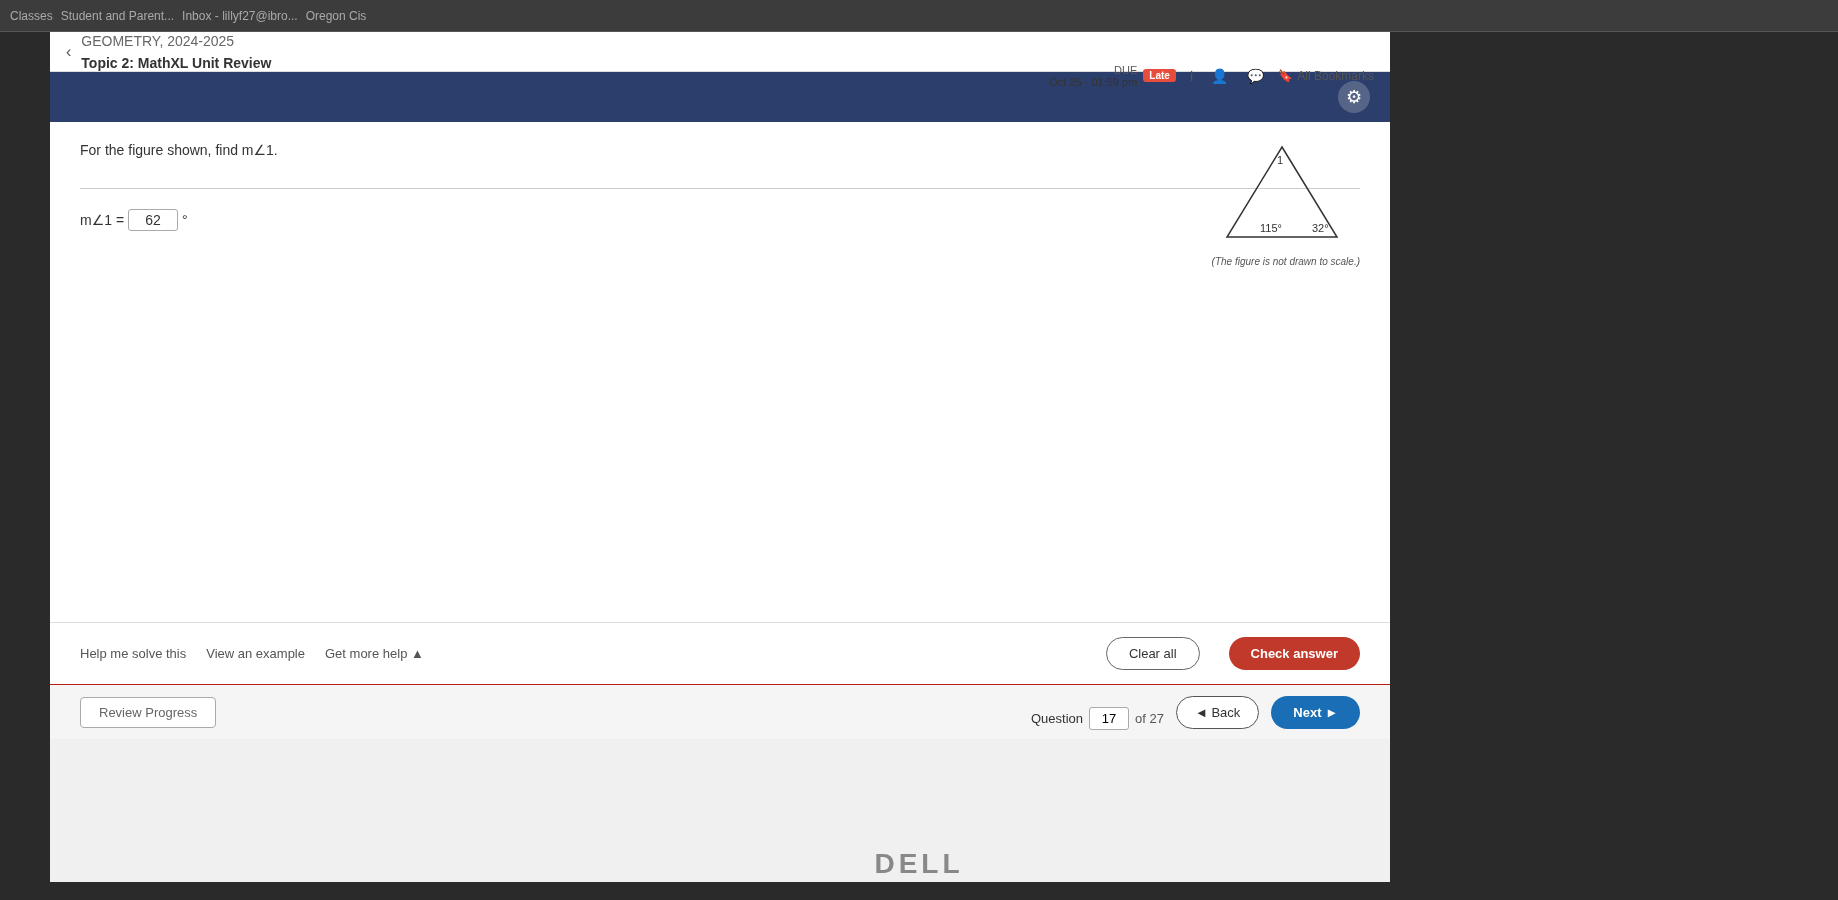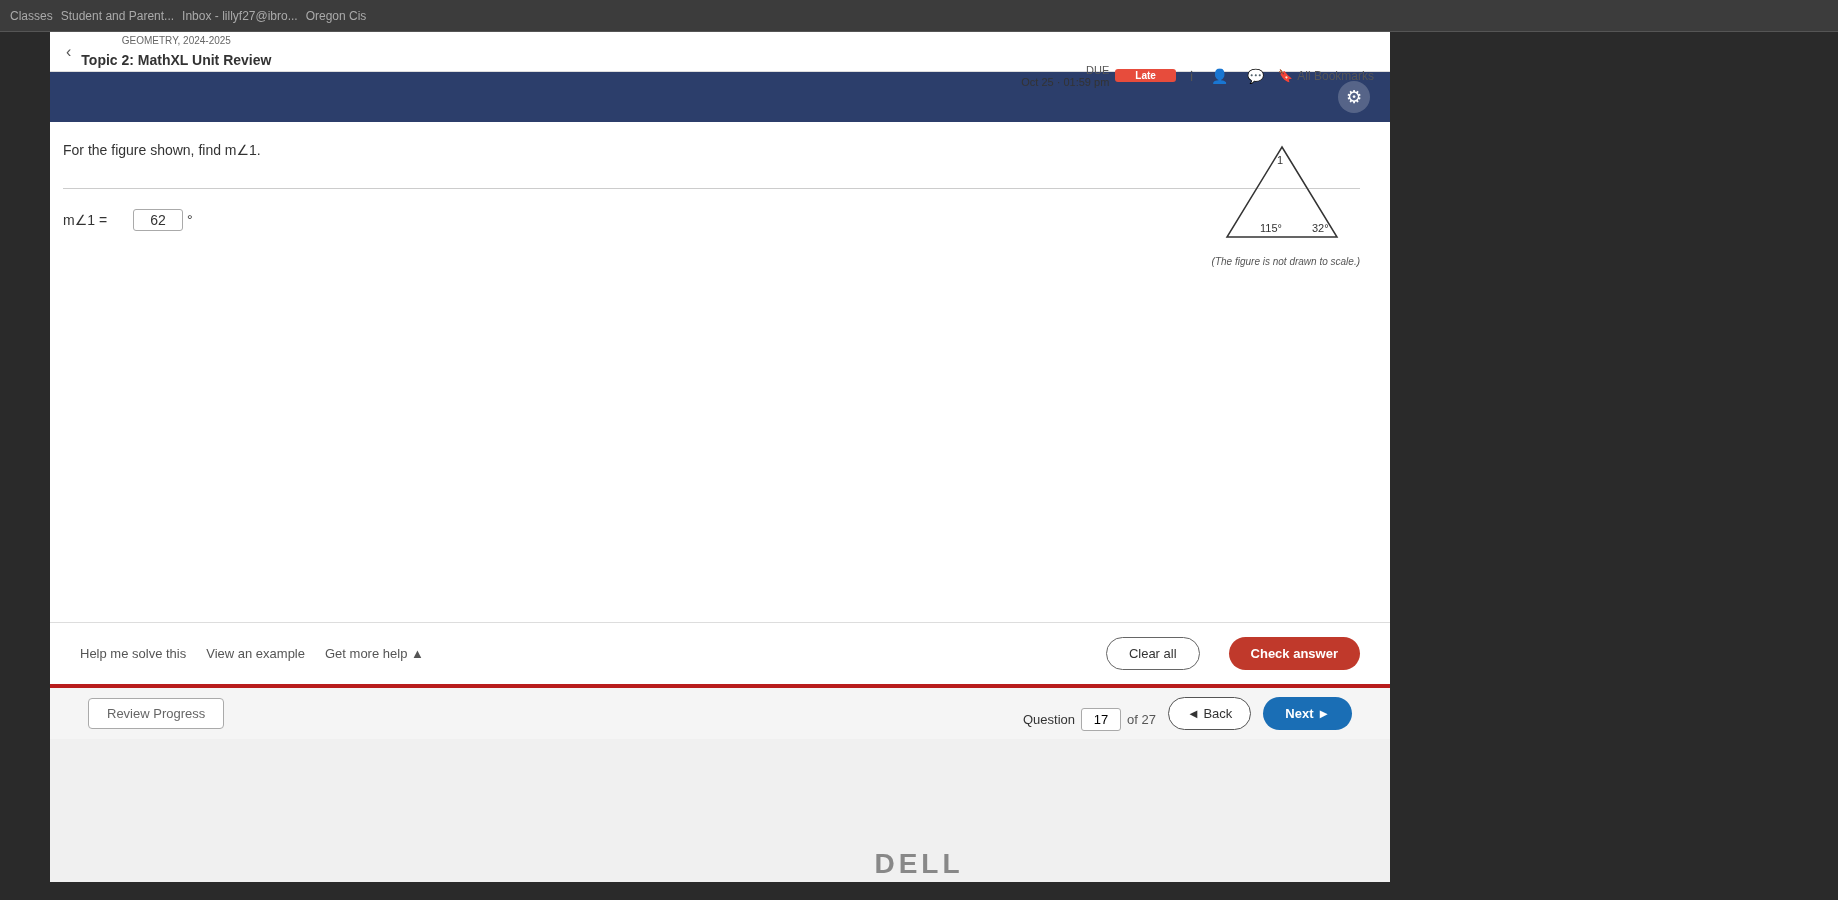--- a/index.html
+++ b/index.html
@@ -42,24 +42,23 @@
       align-items: center;
       justify-content: space-between;
       border-bottom: 1px solid #ddd;
       height: 40px;
     }
     .breadcrumb-area {
       display: flex;
       flex-direction: column;
     }
     .course-label {
-      font-size: 10px;
+      font-size: 14px;
       color: #666;
       text-transform: uppercase;
-      text-align: center;
     }
     .topic-label {
       font-size: 14px;
       color: #333;
       font-weight: 600;
       margin-top: 6px;
     }
     .back-arrow {
       color: #555;
       font-size: 16px;
@@ -80,21 +79,21 @@
     }
     .due-date {
       font-size: 11px;
       color: #333;
       font-weight: 500;
     }
     .late-badge {
       background: #e74c3c;
       color: #fff;
       font-size: 10px;
-      padding: 1px 20px;
+      padding: 1px 6px;
       border-radius: 3px;
       font-weight: bold;
     }
     .icon-btn {
       color: #555;
       font-size: 14px;
       cursor: pointer;
       padding: 2px 4px;
     }
 
@@ -117,21 +116,21 @@
       height: 32px;
       display: flex;
       align-items: center;
       justify-content: center;
     }
 
     
     .question-area {
       background: #fff;
       margin: 0;
-      padding: 20px 30px 20px 13px;
+      padding: 20px 30px 20px 30px;
       min-height: 500px;
       position: relative;
     }
     .question-text {
       font-size: 14px;
       color: #333;
       margin-bottom: 30px;
     }
 
     
@@ -167,21 +166,20 @@
     }
     .answer-input {
       width: 50px;
       border: 1px solid #aaa;
       border-radius: 3px;
       padding: 2px 6px;
       font-size: 14px;
       text-align: center;
       outline: none;
       color: #333;
-      margin-left: 22px;
     }
     .degree-symbol {
       font-size: 14px;
     }
 
     
     .help-bar {
       background: #fff;
       padding: 14px 30px;
       display: flex;
@@ -223,25 +221,25 @@
       padding: 9px 22px;
       border-radius: 20px;
       font-size: 13px;
       cursor: pointer;
       font-weight: 600;
     }
 
     
     .bottom-nav {
       background: #f5f5f5;
-      padding: 10px 38px;
+      padding: 10px 30px;
       display: flex;
       align-items: center;
       justify-content: space-between;
-      border-top: 4px solid #b91c1c;
+      border-top: 1px solid #b91c1c;
       height: 55px;
     }
     .review-progress-btn {
       background: #fff;
       border: 1px solid #aaa;
       color: #666;
       padding: 7px 18px;
       border-radius: 4px;
       font-size: 13px;
       cursor: pointer;

